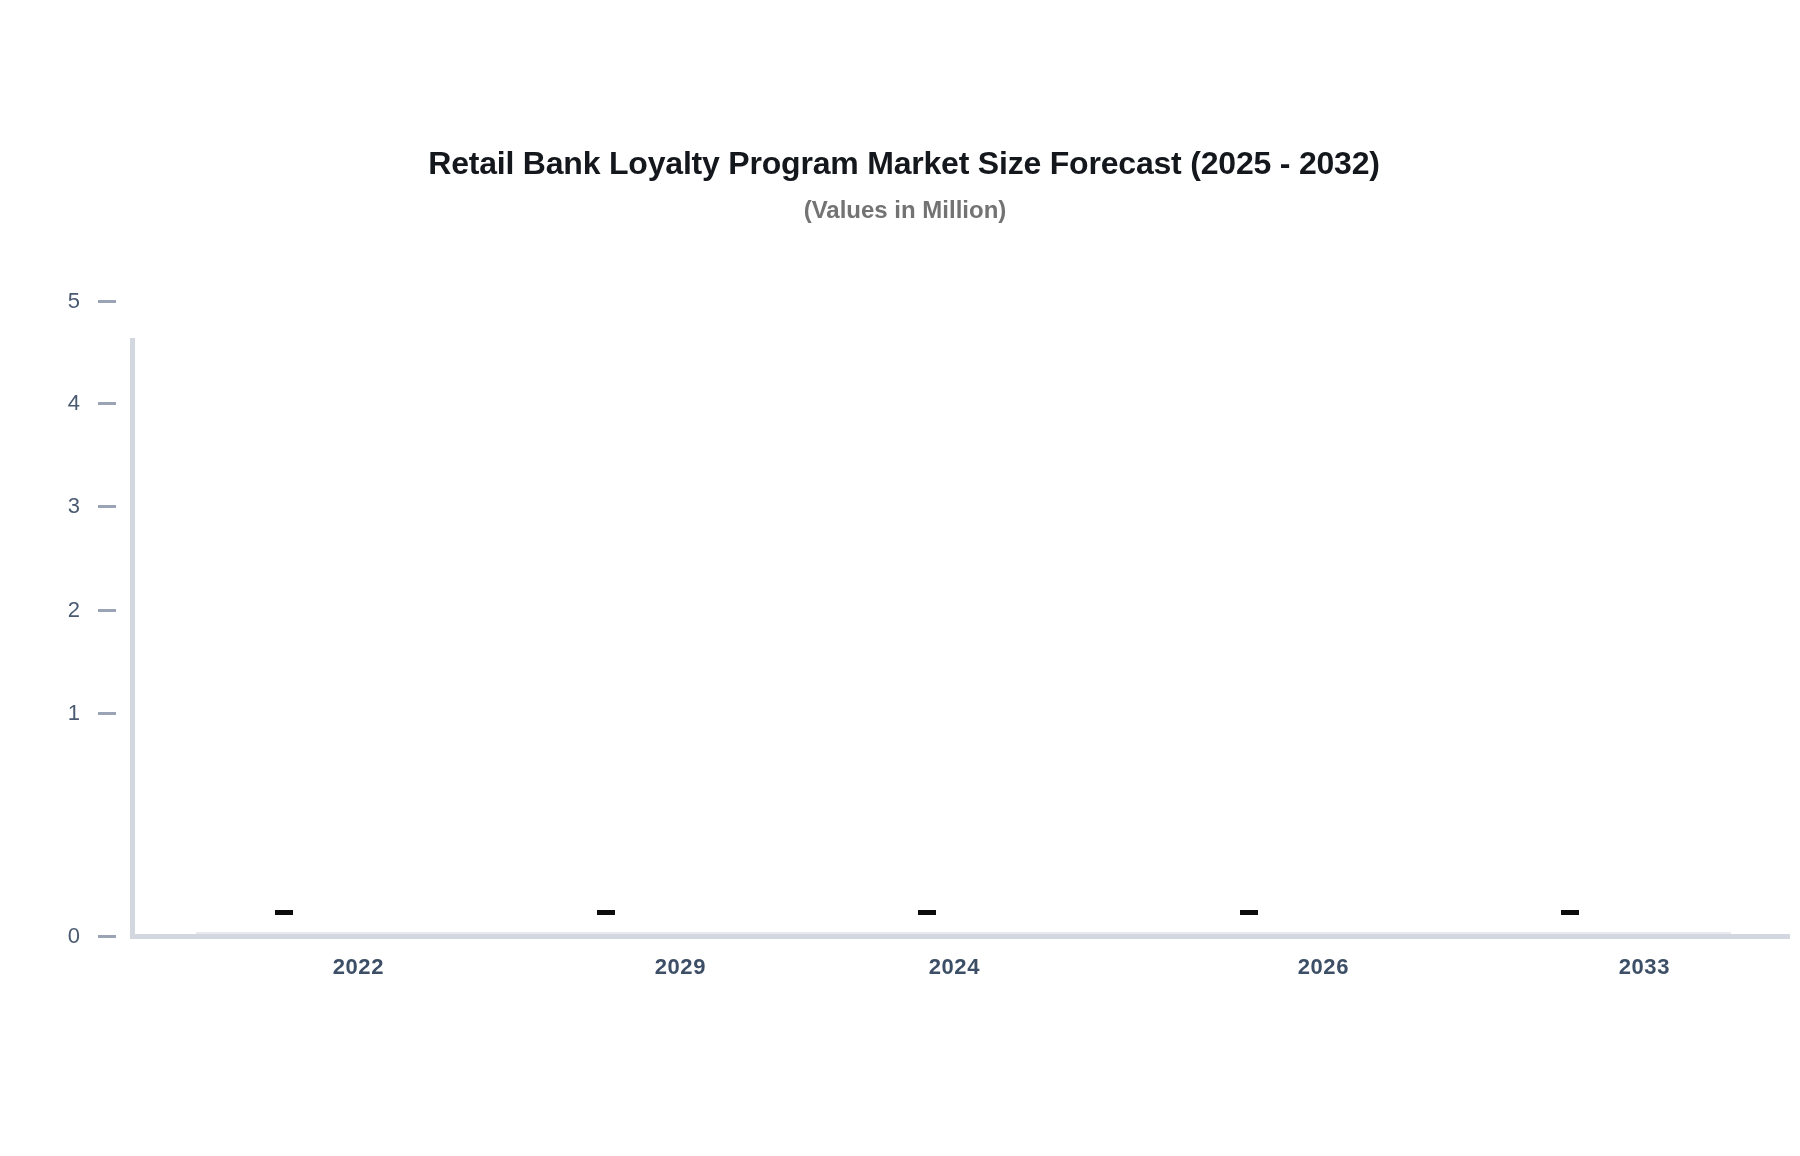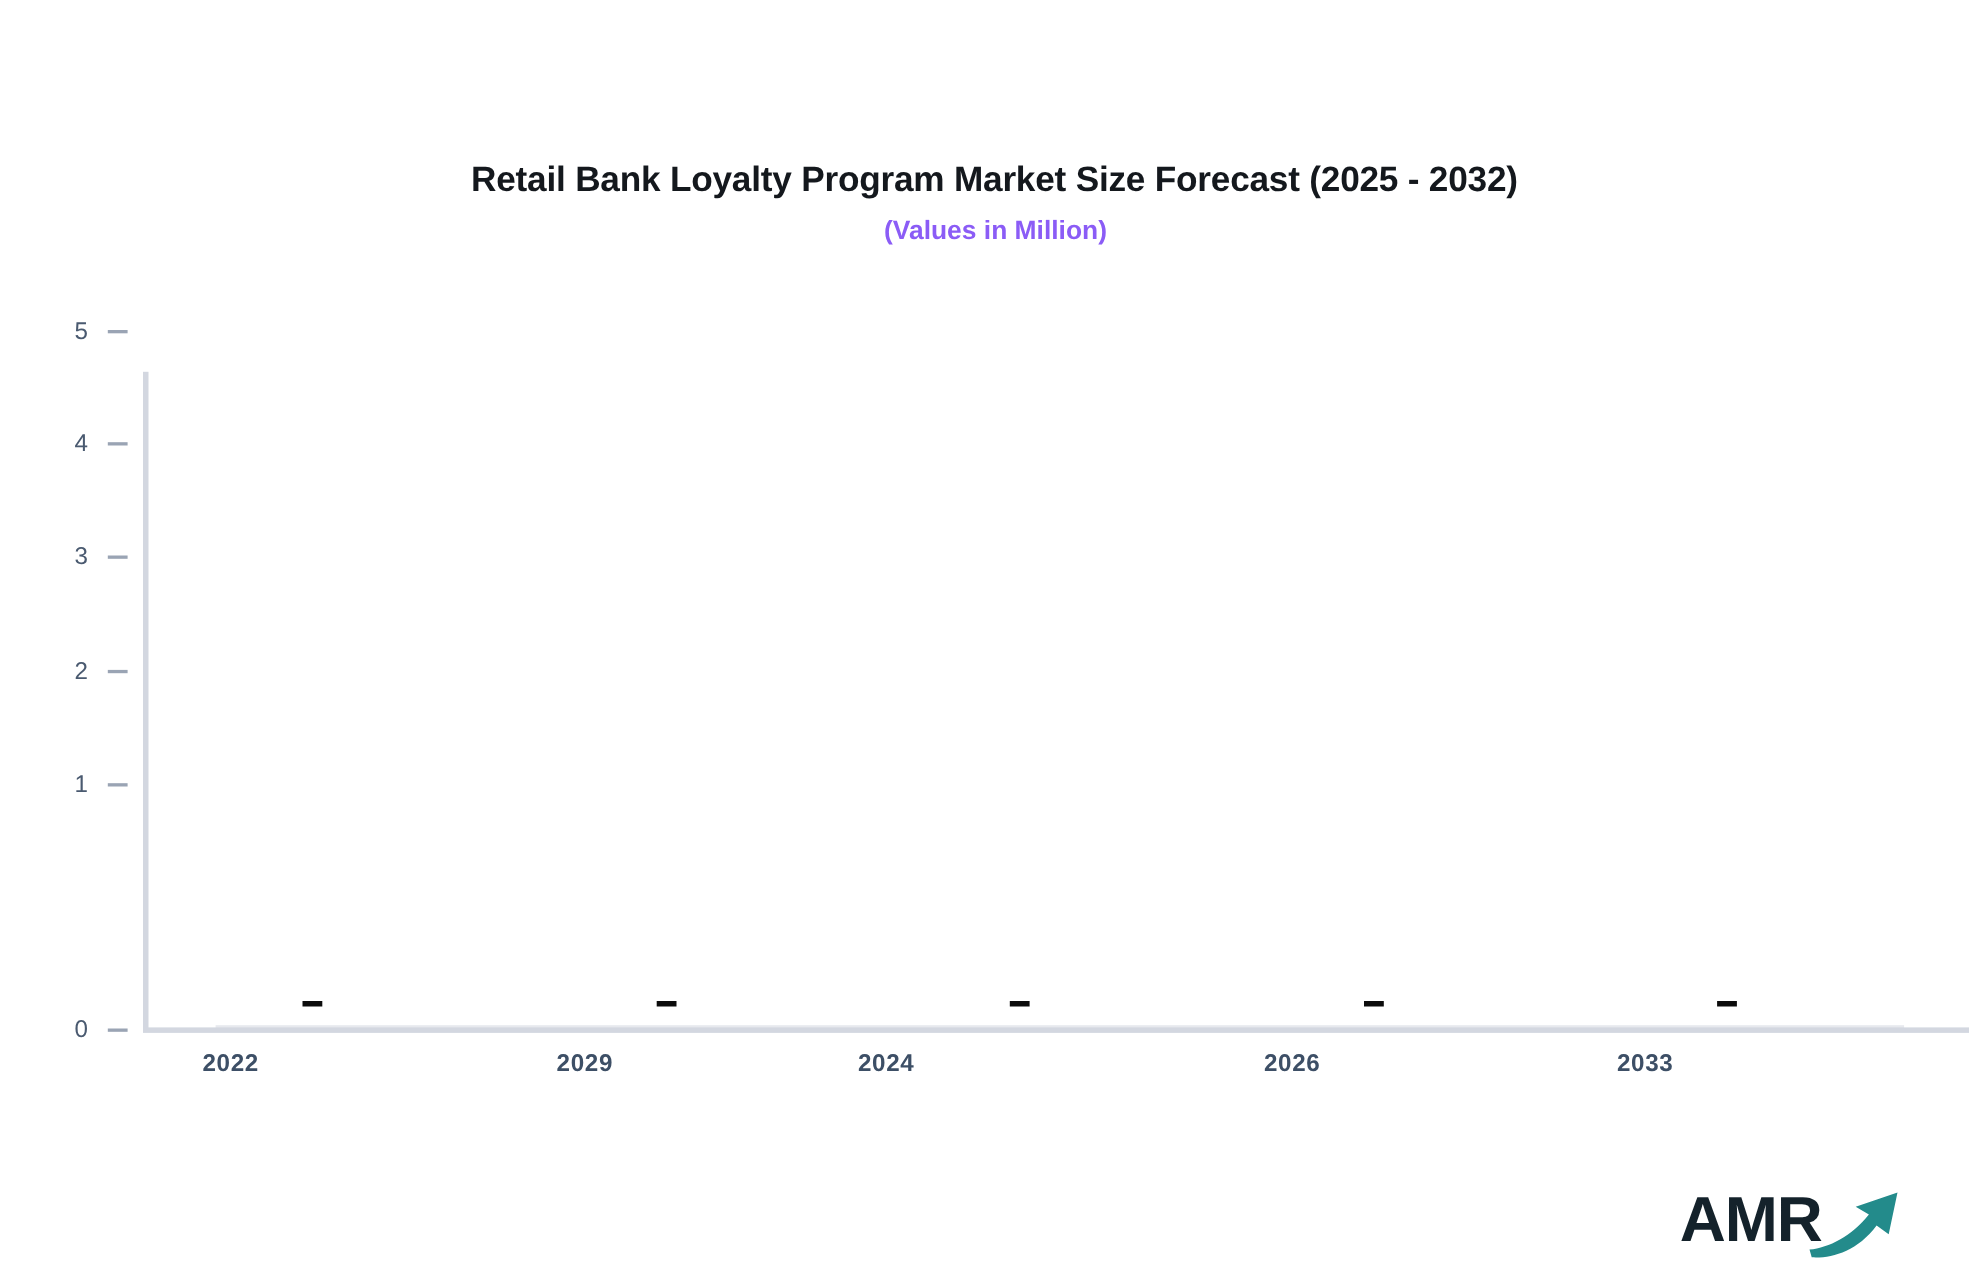--- a/index.html
+++ b/index.html
@@ -36,21 +36,21 @@
     font-weight: bold;
     color: #14181d;
     letter-spacing: -0.2px;
     line-height: 1.2;
     margin: 0;
     padding-left: 8px;
   }
   .chart-subtitle {
     font-size: 24px;
     font-weight: bold;
-    color: #8b5cf6;
+    color: #737373;
     line-height: 1.2;
     margin: 0;
     margin-top: 14px;
     padding-left: 10px;
   }
 
   
   .plot-wrap {
     position: absolute;
     left: 0;
@@ -109,21 +109,21 @@
     background: #9aa4b4;
     margin-left: 18px;
     margin-right: 14px;
   }
 
   
   .x-tick {
     position: absolute;
     top: 906px;
     width: 200px;
-    text-align: left;
+    text-align: right;
   }
   .x-tick-label {
     font-size: 22px;
     font-weight: bold;
     color: #3d4f66;
     letter-spacing: 0.6px;
   }
 
   
   .data-marker {
@@ -218,20 +218,14 @@
     </div>
     <div class="x-tick" style="left:1149px">
       <span class="x-tick-label">2026</span>
     </div>
     <div class="x-tick" style="left:1470px">
       <span class="x-tick-label">2033</span>
     </div>
 
   </div>
 
-  <div class="amr-logo">
-    <span class="amr-text">AMR</span>
-    <svg class="amr-arrow" viewBox="0 0 86 68">
-      <path d="M2 60 C 20 58, 40 48, 56 28 L 44 21 L 82 8 L 74 46 L 63 38 C 45 62, 22 68, 4 67 Z" fill="#238b8b"></path>
-    </svg>
-  </div>
 
 </div>
 
 </body></html>

